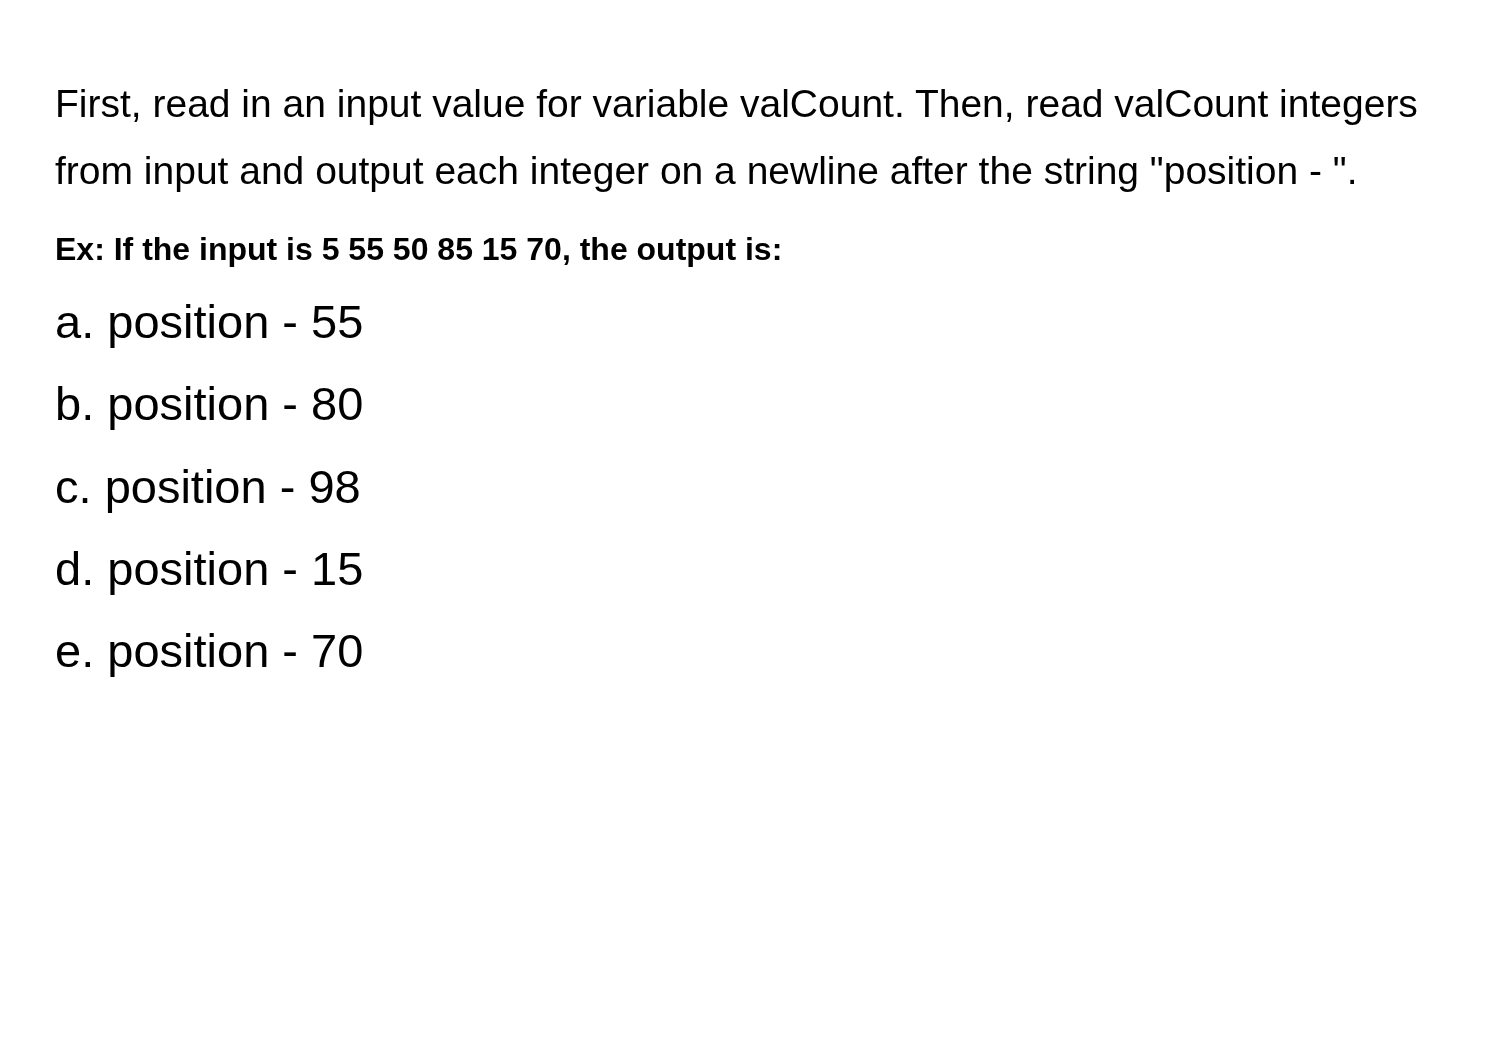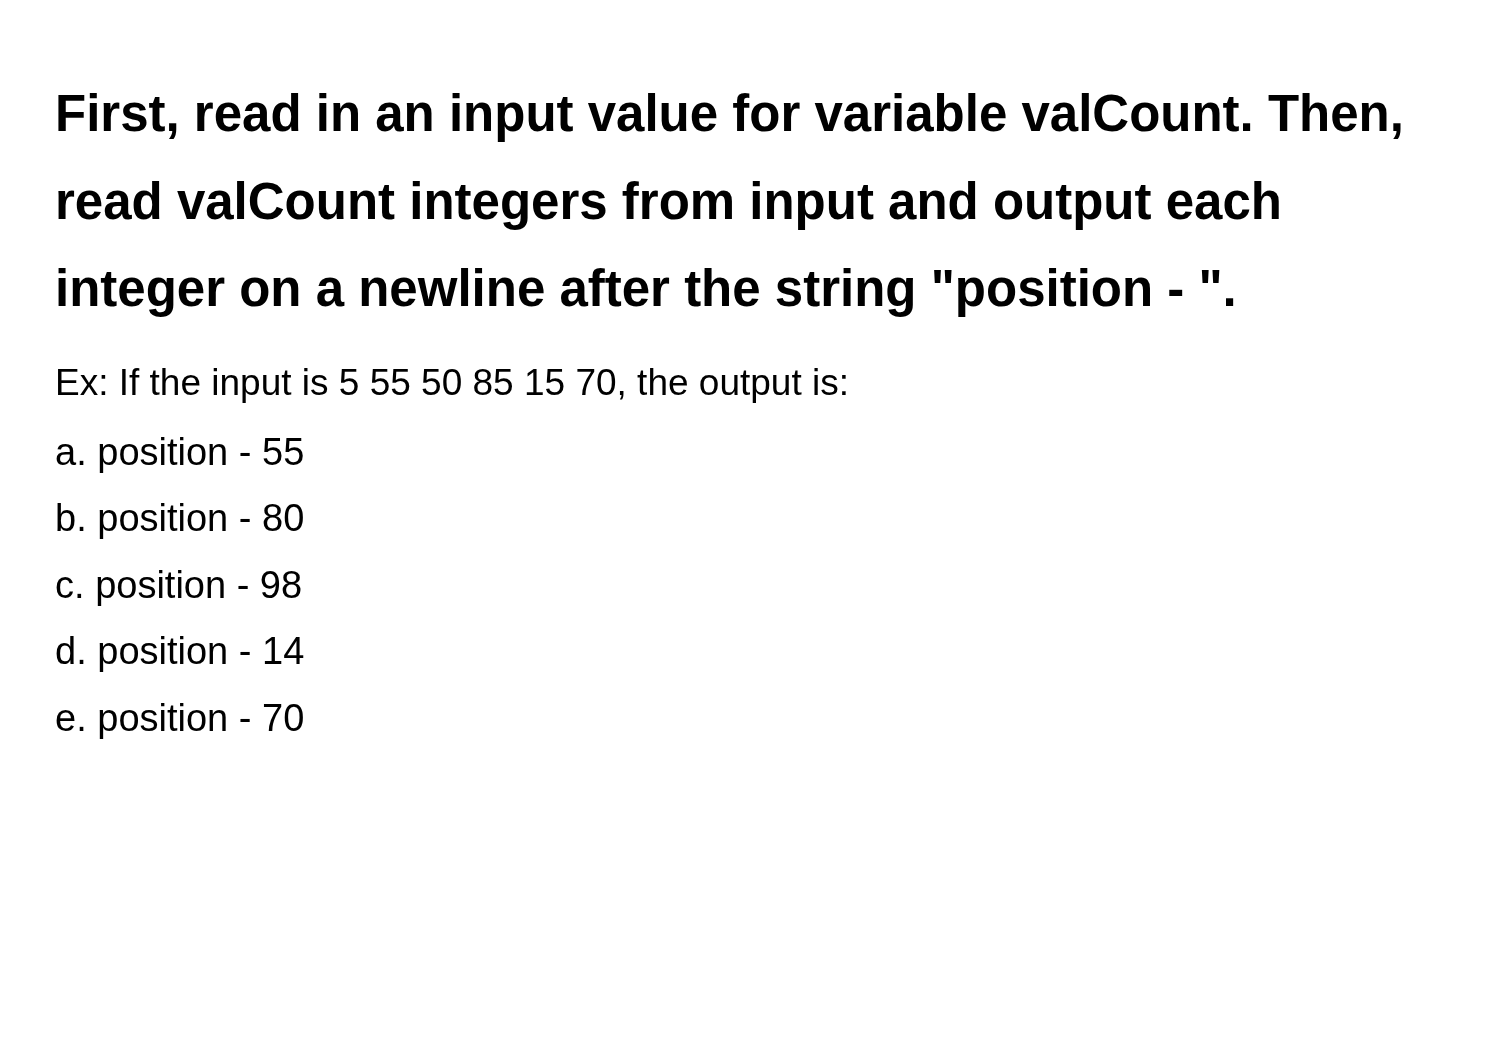--- a/index.html
+++ b/index.html
@@ -9,33 +9,33 @@
     }
     body {
       width: 1500px;
       height: 1040px;
       background: #ffffff;
       font-family: -apple-system, BlinkMacSystemFont, "Segoe UI", Helvetica, Arial, sans-serif;
       color: #000000;
       padding: 70px 55px;
     }
     .paragraph {
-      font-size: 51px;
+      font-size: 39px;
       line-height: 1.72;
       margin-bottom: 18px;
+      font-weight: 400;
+    }
+    .example-intro {
+      font-size: 32px;
+      line-height: 1.72;
+      margin-bottom: 4px;
       font-weight: 700;
     }
-    .example-intro {
-      font-size: 37px;
-      line-height: 1.72;
-      margin-bottom: 4px;
-      font-weight: 400;
-    }
     .option-line {
-      font-size: 38px;
+      font-size: 47px;
       line-height: 1.75;
       font-weight: 400;
     }
   </style>
 </head>
 <body>
 
 <p class="paragraph">First, read in an input value for variable valCount. Then, read valCount integers from input and output each integer on a newline after the string "position - ".</p>
 
 <p class="example-intro">Ex: If the input is 5 55 50 85 15 70, the output is:</p>
@@ -50,19 +50,19 @@
   <span>position - 80</span>
 </p>
 
 <p class="option-line">
   <span>c.</span>
   <span>position - 98</span>
 </p>
 
 <p class="option-line">
   <span>d.</span>
-  <span>position - 14</span>
+  <span>position - 15</span>
 </p>
 
 <p class="option-line">
   <span>e.</span>
   <span>position - 70</span>
 </p>
 
 </body></html>

